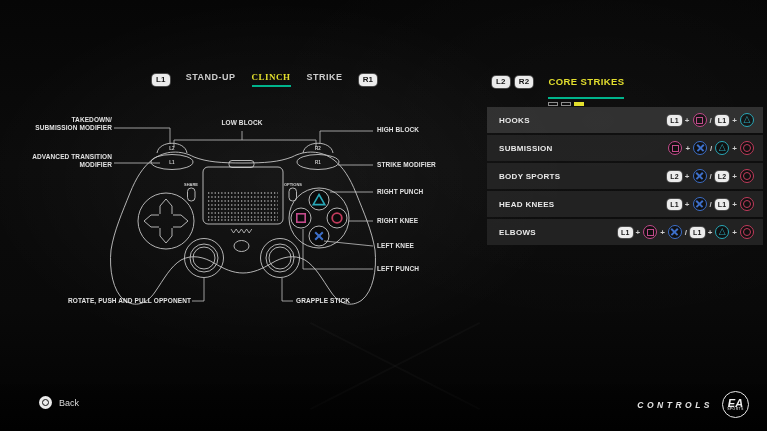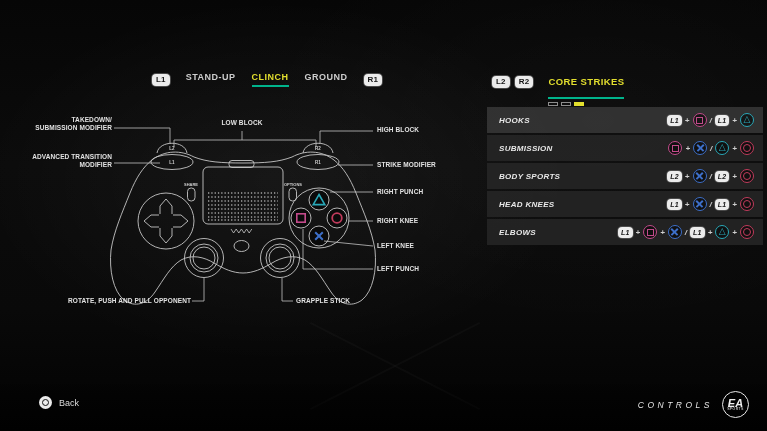--- a/index.html
+++ b/index.html
@@ -17,34 +17,34 @@
   .footer-strip{position:absolute;left:0;right:0;top:384px;height:47px;
     background:linear-gradient(180deg,rgba(0,0,0,0.15),rgba(0,0,0,0.55));}
 
   
   .tabs{position:absolute;left:152px;top:72px;display:flex;align-items:center;gap:16px;}
   .hint-pill{
     background:#ececec;color:#161616;font-weight:bold;font-size:8px;line-height:1;
     padding:2px 4px;border-radius:4px;box-shadow:0 0 0 1px #4a4a4a;letter-spacing:0.2px;
   }
   .tab{font-size:9px;font-weight:bold;color:#cdcdcd;letter-spacing:0.5px;padding-bottom:3px;border-bottom:2px solid transparent;cursor:default;}
-  .tab.active{color:var(--accent-yellow);border-bottom-color:var(--accent-teal);}
+  .tab.active{color:var(--accent-yellow);border-bottom-color:var(--accent-teal);font-family:Liberation Serif, serif;}
 
   
   .panel-header{position:absolute;left:492px;top:76px;display:flex;align-items:flex-start;gap:5px;}
   .panel-title-wrap{margin-left:10px;display:flex;flex-direction:column;}
   .panel-title{color:var(--accent-yellow);font-size:9.5px;font-weight:bold;letter-spacing:0.4px;
     padding-bottom:10px;border-bottom:2px solid var(--accent-teal);}
   .pages{display:flex;gap:3px;margin-top:3px;}
   .page{width:10px;height:4px;border:1px solid #8d8d8d;box-sizing:border-box;}
   .page.active{background:var(--accent-yellow);border-color:var(--accent-yellow);}
 
   .rows{position:absolute;left:487px;top:107px;width:276px;}
   .row{height:26px;margin-bottom:2px;background:rgba(36,36,36,0.94);
-    display:flex;align-items:center;justify-content:space-between;padding:0 9px 0 12px;box-sizing:border-box;font-style:italic;}
+    display:flex;align-items:center;justify-content:space-between;padding:0 9px 0 12px;box-sizing:border-box;}
   .row:first-child{background:rgba(52,52,52,0.94);}
   .row-label{font-size:8px;font-weight:bold;color:#e8e8e8;letter-spacing:0.3px;}
   .combo{display:flex;align-items:center;gap:3px;}
   .combo .hint-pill{font-size:7px;padding:2px 3px;}
   .sep{color:#cfcfcf;font-size:8px;font-weight:bold;}
   .fb{width:14px;height:14px;border-radius:50%;border:1.2px solid currentColor;box-sizing:border-box;
     display:flex;align-items:center;justify-content:center;background:rgba(8,8,8,0.65);}
   .fb-square{color:var(--btn-square);}
   .fb-triangle{color:var(--btn-triangle);}
   .fb-circle{color:var(--btn-circle);}
@@ -61,40 +61,40 @@
   svg.ctrl{position:absolute;left:0;top:0;pointer-events:none;}
   .dlabel{position:absolute;font-size:6.5px;font-weight:bold;color:#e2e2e2;line-height:8px;
     letter-spacing:0.1px;white-space:nowrap;}
 
   
   .back{position:absolute;left:39px;top:396px;display:flex;align-items:center;gap:7px;cursor:default;text-align:right;}
   .back-icon{width:13px;height:13px;border-radius:50%;background:#ececec;display:flex;align-items:center;justify-content:center;}
   .back-icon span{width:5px;height:5px;border:1.8px solid #141414;border-radius:50%;}
   .back-label{color:#dcdcdc;font-size:9px;}
   .brandbar{position:absolute;right:18px;top:391px;display:flex;align-items:center;gap:9px;}
-  .controls-label{font-style:italic;font-weight:normal;letter-spacing:3.5px;font-size:8.5px;color:#e3e3e3;}
+  .controls-label{font-style:italic;font-weight:bold;letter-spacing:3.5px;font-size:8.5px;color:#e3e3e3;}
   .ea-badge{width:27px;height:27px;border:1.5px solid #e9e9e9;border-radius:50%;box-sizing:border-box;
     display:flex;flex-direction:column;align-items:center;justify-content:center;color:#f0f0f0;}
   .ea-text{font-size:11px;font-weight:bold;font-style:italic;line-height:8px;}
   .ea-sub{font-size:3.5px;letter-spacing:0.4px;line-height:4px;}
 </style>
 </head>
 <body>
 
 <div class="stage">
   <div class="bg-x a"></div>
   <div class="bg-x b"></div>
   <div class="footer-strip"></div>
 
   <div class="tabs">
     <span class="hint-pill">L1</span>
     <span style="display:flex;gap:16px;align-items:center;">
         <span class="tab">STAND-UP</span>
         <span class="tab active">CLINCH</span>
-        <span class="tab">GROUND</span>
+        <span class="tab">STRIKE</span>
       </span>
     <span class="hint-pill">R1</span>
   </div>
 
   <div class="panel-header">
     <span class="hint-pill">L2</span>
     <span class="hint-pill">R2</span>
     <span class="panel-title-wrap">
       <span class="panel-title">CORE STRIKES</span>
       <span class="pages">

